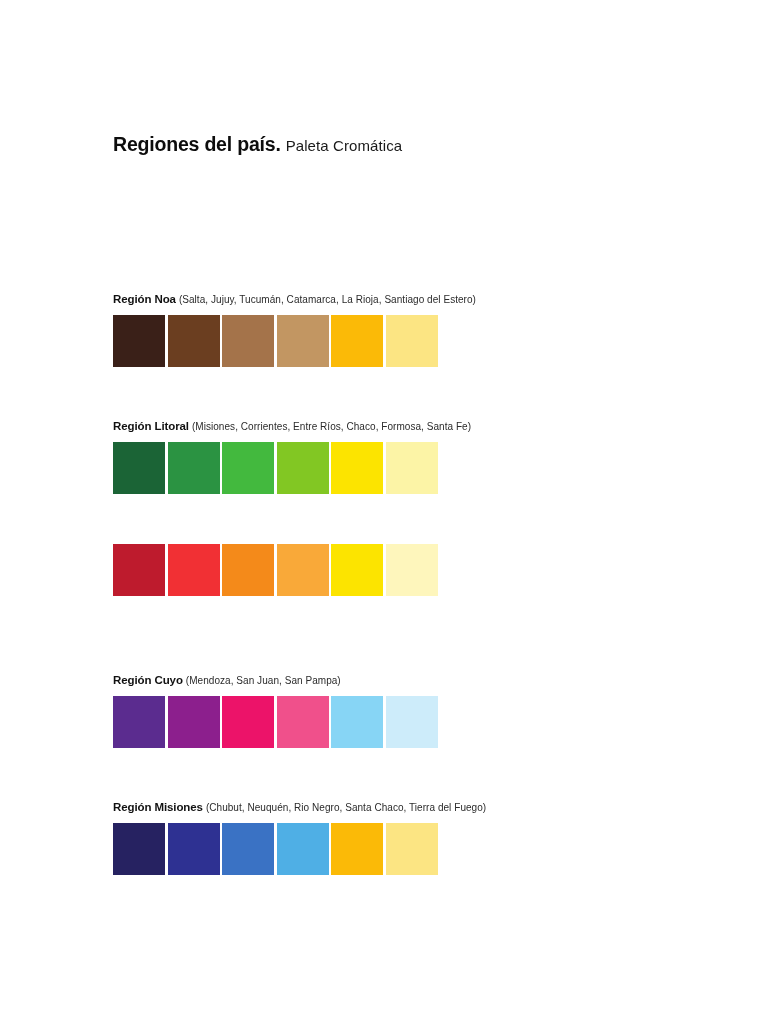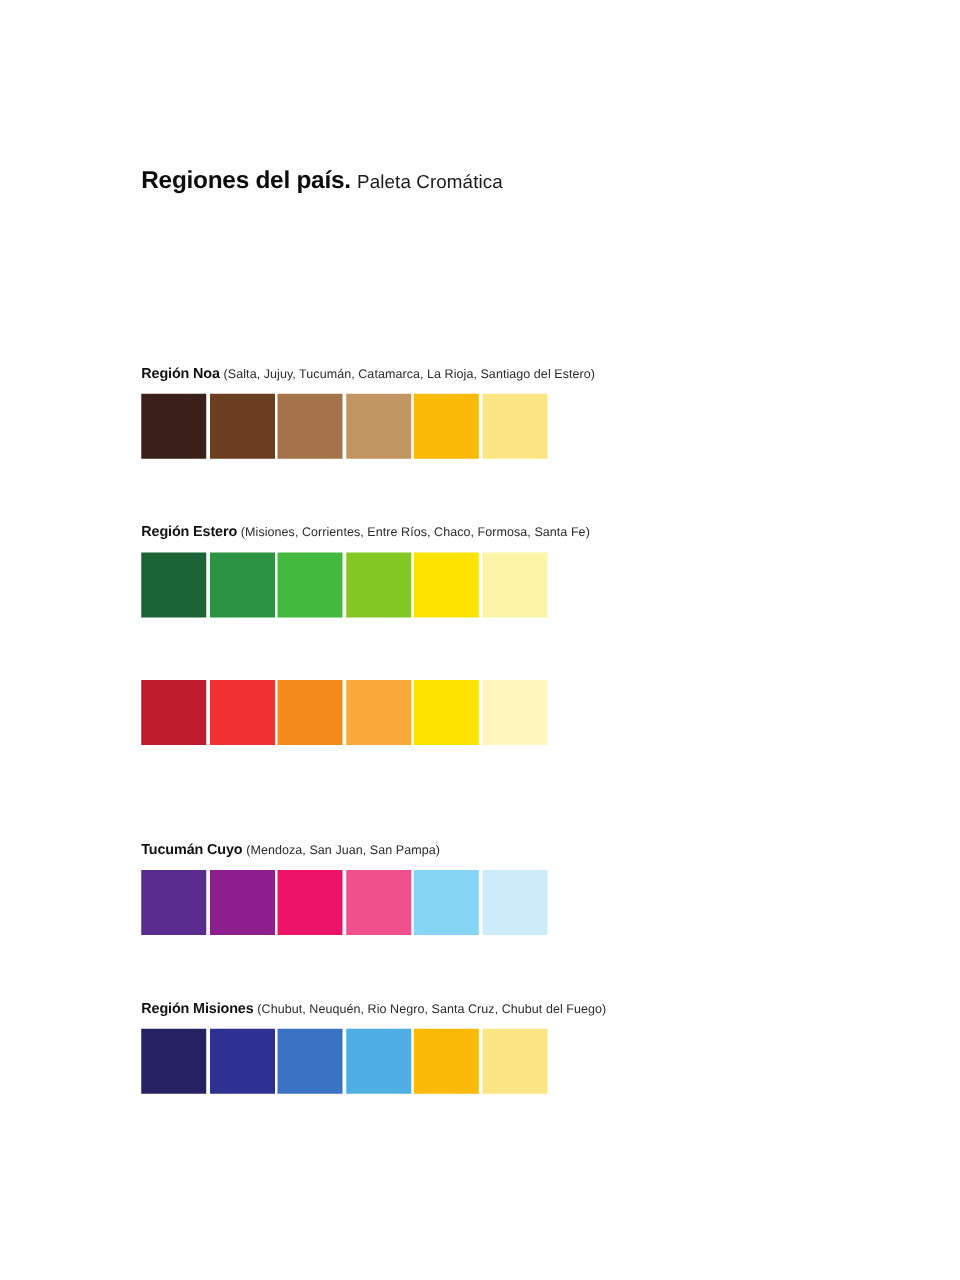--- a/index.html
+++ b/index.html
@@ -105,21 +105,21 @@
       <div class="swatch" title="#6B3E20" style="background-color: rgb(107, 62, 32);"></div>
       <div class="swatch" title="#A4734A" style="background-color: rgb(164, 115, 74);"></div>
       <div class="swatch" title="#C29662" style="background-color: rgb(194, 150, 98);"></div>
       <div class="swatch" title="#FBBA07" style="background-color: rgb(251, 186, 7);"></div>
       <div class="swatch" title="#FCE583" style="background-color: rgb(252, 229, 131);"></div>
     </div>
   </div>
 
   <div class="region row-1">
     <div class="region-label">
-      <span class="region-name">Región Estero</span><span class="region-provinces">(Misiones, Corrientes, Entre Ríos, Chaco, Formosa, Santa Fe)</span>
+      <span class="region-name">Región Litoral</span><span class="region-provinces">(Misiones, Corrientes, Entre Ríos, Chaco, Formosa, Santa Fe)</span>
     </div>
     <div class="swatch-row">
       <div class="swatch" title="#1B6436" style="background-color: rgb(27, 100, 54);"></div>
       <div class="swatch" title="#2B9342" style="background-color: rgb(43, 147, 66);"></div>
       <div class="swatch" title="#43B93E" style="background-color: rgb(67, 185, 62);"></div>
       <div class="swatch" title="#82C723" style="background-color: rgb(130, 199, 35);"></div>
       <div class="swatch" title="#FCE400" style="background-color: rgb(252, 228, 0);"></div>
       <div class="swatch" title="#FCF4A6" style="background-color: rgb(252, 244, 166);"></div>
     </div>
   </div>
@@ -130,35 +130,35 @@
       <div class="swatch" title="#F13034" style="background-color: rgb(241, 48, 52);"></div>
       <div class="swatch" title="#F48A1A" style="background-color: rgb(244, 138, 26);"></div>
       <div class="swatch" title="#F9A939" style="background-color: rgb(249, 169, 57);"></div>
       <div class="swatch" title="#FCE400" style="background-color: rgb(252, 228, 0);"></div>
       <div class="swatch" title="#FEF6BC" style="background-color: rgb(254, 246, 188);"></div>
     </div>
   </div>
 
   <div class="region row-3">
     <div class="region-label">
-      <span class="region-name">Tucumán Cuyo</span><span class="region-provinces">(Mendoza, San Juan, San Pampa)</span>
+      <span class="region-name">Región Cuyo</span><span class="region-provinces">(Mendoza, San Juan, San Pampa)</span>
     </div>
     <div class="swatch-row">
       <div class="swatch" title="#5B2C8F" style="background-color: rgb(91, 44, 143);"></div>
       <div class="swatch" title="#8C1F8D" style="background-color: rgb(140, 31, 141);"></div>
       <div class="swatch" title="#EC1369" style="background-color: rgb(236, 19, 105);"></div>
       <div class="swatch" title="#F0508B" style="background-color: rgb(240, 80, 139);"></div>
       <div class="swatch" title="#87D5F5" style="background-color: rgb(135, 213, 245);"></div>
       <div class="swatch" title="#CDECFA" style="background-color: rgb(205, 236, 250);"></div>
     </div>
   </div>
 
   <div class="region row-4">
     <div class="region-label">
-      <span class="region-name">Región Misiones</span><span class="region-provinces">(Chubut, Neuquén, Rio Negro, Santa Cruz, Chubut del Fuego)</span>
+      <span class="region-name">Región Misiones</span><span class="region-provinces">(Chubut, Neuquén, Rio Negro, Santa Chaco, Tierra del Fuego)</span>
     </div>
     <div class="swatch-row">
       <div class="swatch" title="#262261" style="background-color: rgb(38, 34, 97);"></div>
       <div class="swatch" title="#2E3192" style="background-color: rgb(46, 49, 146);"></div>
       <div class="swatch" title="#3A72C4" style="background-color: rgb(58, 114, 196);"></div>
       <div class="swatch" title="#4FAFE5" style="background-color: rgb(79, 175, 229);"></div>
       <div class="swatch" title="#FBBA07" style="background-color: rgb(251, 186, 7);"></div>
       <div class="swatch" title="#FCE583" style="background-color: rgb(252, 229, 131);"></div>
     </div>
   </div>

